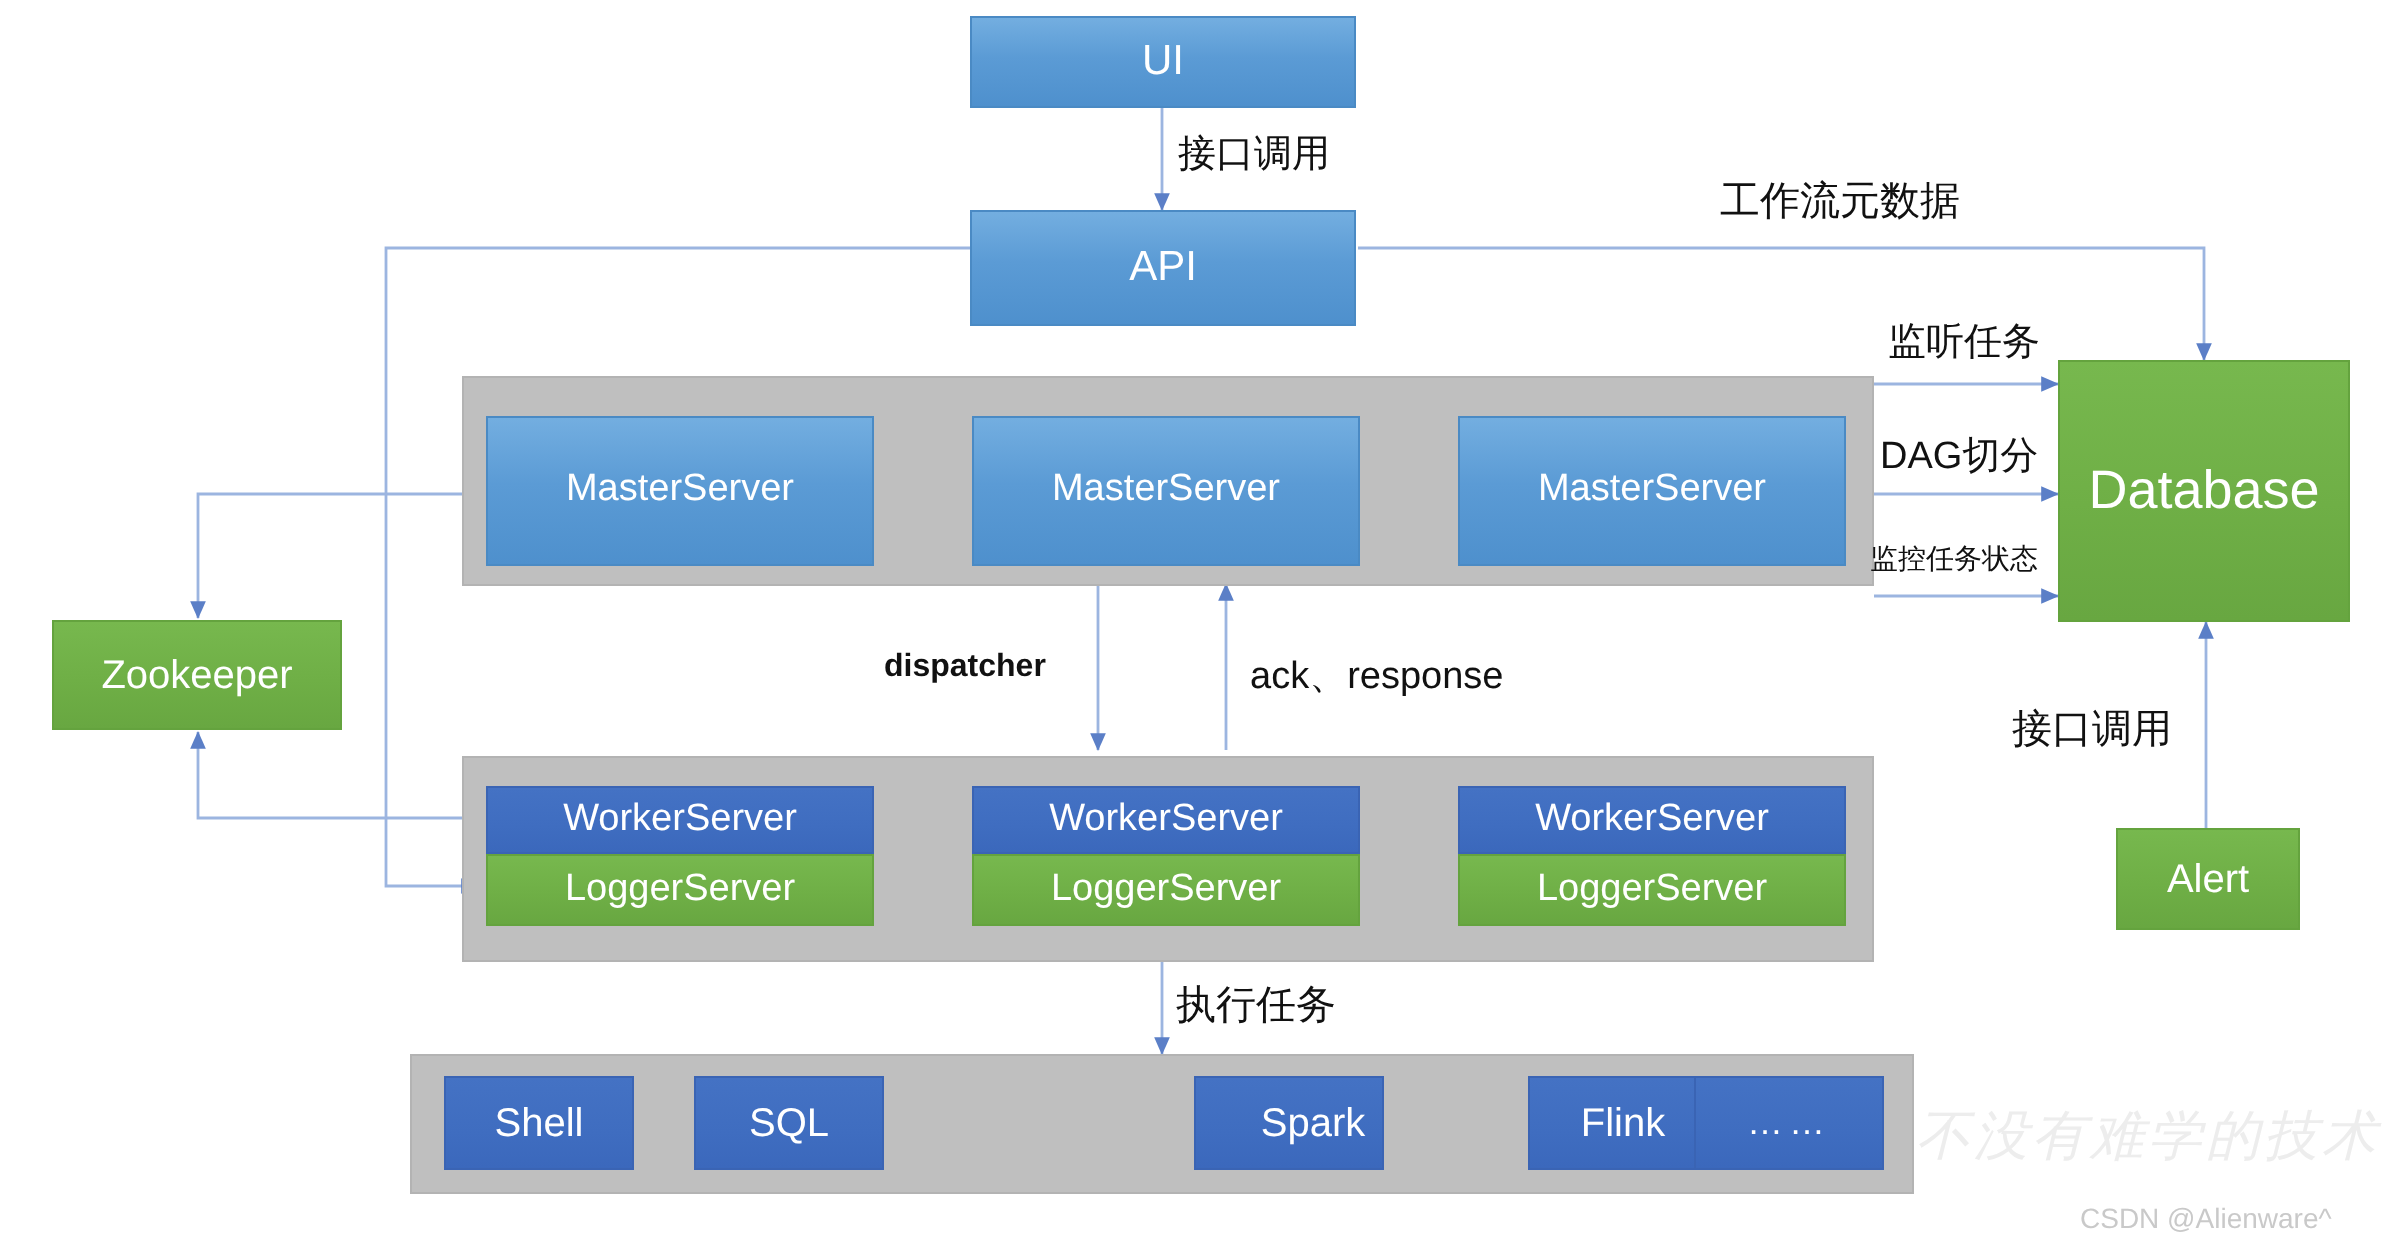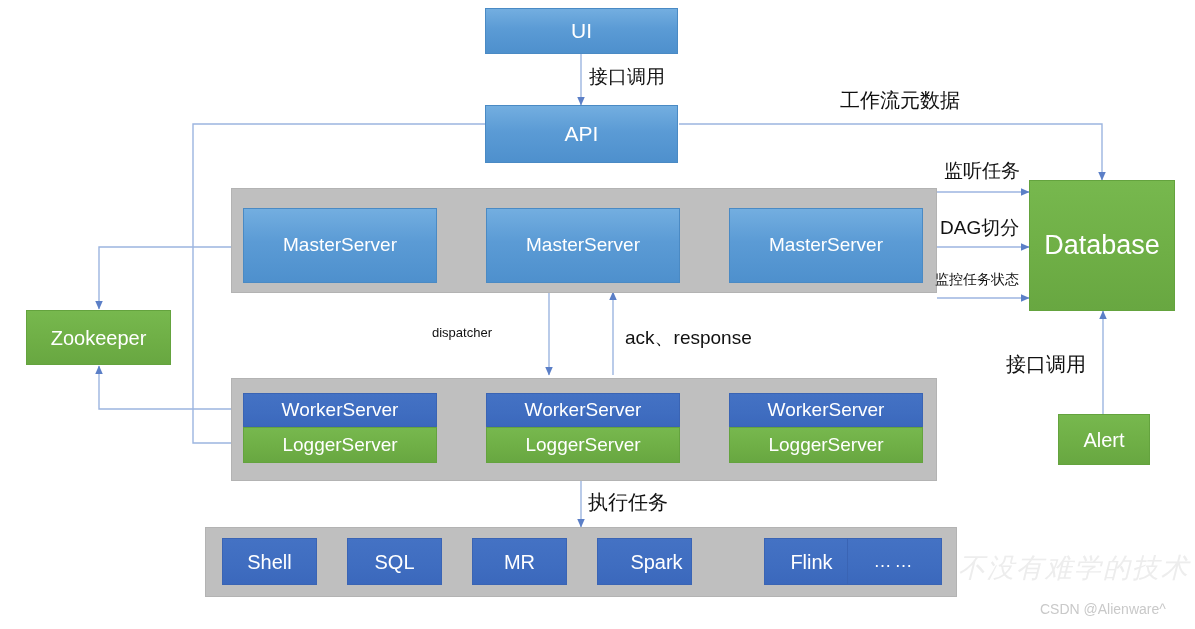--- a/index.html
+++ b/index.html
@@ -177,45 +177,42 @@
     <span>LoggerServer</span>
   </div>
 
   <div class="group-grey" style="left:205px; top:527px; width:752px; height:70px;"></div>
   <div class="node box-blue-dark" style="left:222px; top:538px; width:95px; height:47px; font-size:20px;">
     <span>Shell</span>
   </div>
   <div class="node box-blue-dark" style="left:347px; top:538px; width:95px; height:47px; font-size:20px;">
     <span>SQL</span>
   </div>
-  <div class="node box-blue-dark" style="left:472px; top:538px; width:95px; height:47px; font-size:20px;">
-    <span>MR</span>
-  </div>
   <div class="node box-blue-dark" style="left:597px; top:538px; width:95px; height:47px; font-size:20px;padding-left:24px;">
     <span>Spark</span>
   </div>
   <div class="node box-blue-dark" style="left:764px; top:538px; width:95px; height:47px; font-size:20px;">
     <span>Flink</span>
   </div>
   <div class="node box-blue-dark" style="left:847px; top:538px; width:95px; height:47px; font-size:18px;">
     <span class="dots">……</span>
   </div>
 
   <div class="edge-label" style="left:589px; top:64px; font-size:19px;">接口调用</div>
 
 
-  <div class="edge-label" style="left:840px; top:87px; font-size:20px;">工作流元数据</div>
+  <div class="edge-label" style="left:860px; top:87px; font-size:20px;">工作流元数据</div>
 
   <div class="edge-label" style="left:944px; top:158px; font-size:19px;">监听任务</div>
 
   <div class="edge-label" style="left:940px; top:215px; font-size:19px;">DAG切分</div>
 
   <div class="edge-label" style="left:935px; top:271px; font-size:14px;">监控任务状态</div>
 
-  <div class="edge-label" style="left:432px; top:325px; font-size:13px;">dispatcher</div>
+  <div class="edge-label" style="left:442px; top:325px; font-size:16px;font-weight:bold;">dispatcher</div>
 
   <div class="edge-label" style="left:625px; top:325px; font-size:19px;">ack、response</div>
 
   <div class="edge-label" style="left:1006px; top:351px; font-size:20px;">接口调用</div>
 
   <div class="edge-label" style="left:588px; top:489px; font-size:20px;">执行任务</div>
 
   <div class="wm-calligraphy" style="left:958px; top:550px; font-size:27px;">不没有难学的技术</div>
 
   <div class="wm-credit" style="left:1040px; top:601px; font-size:14px;">CSDN @Alienware^</div>

